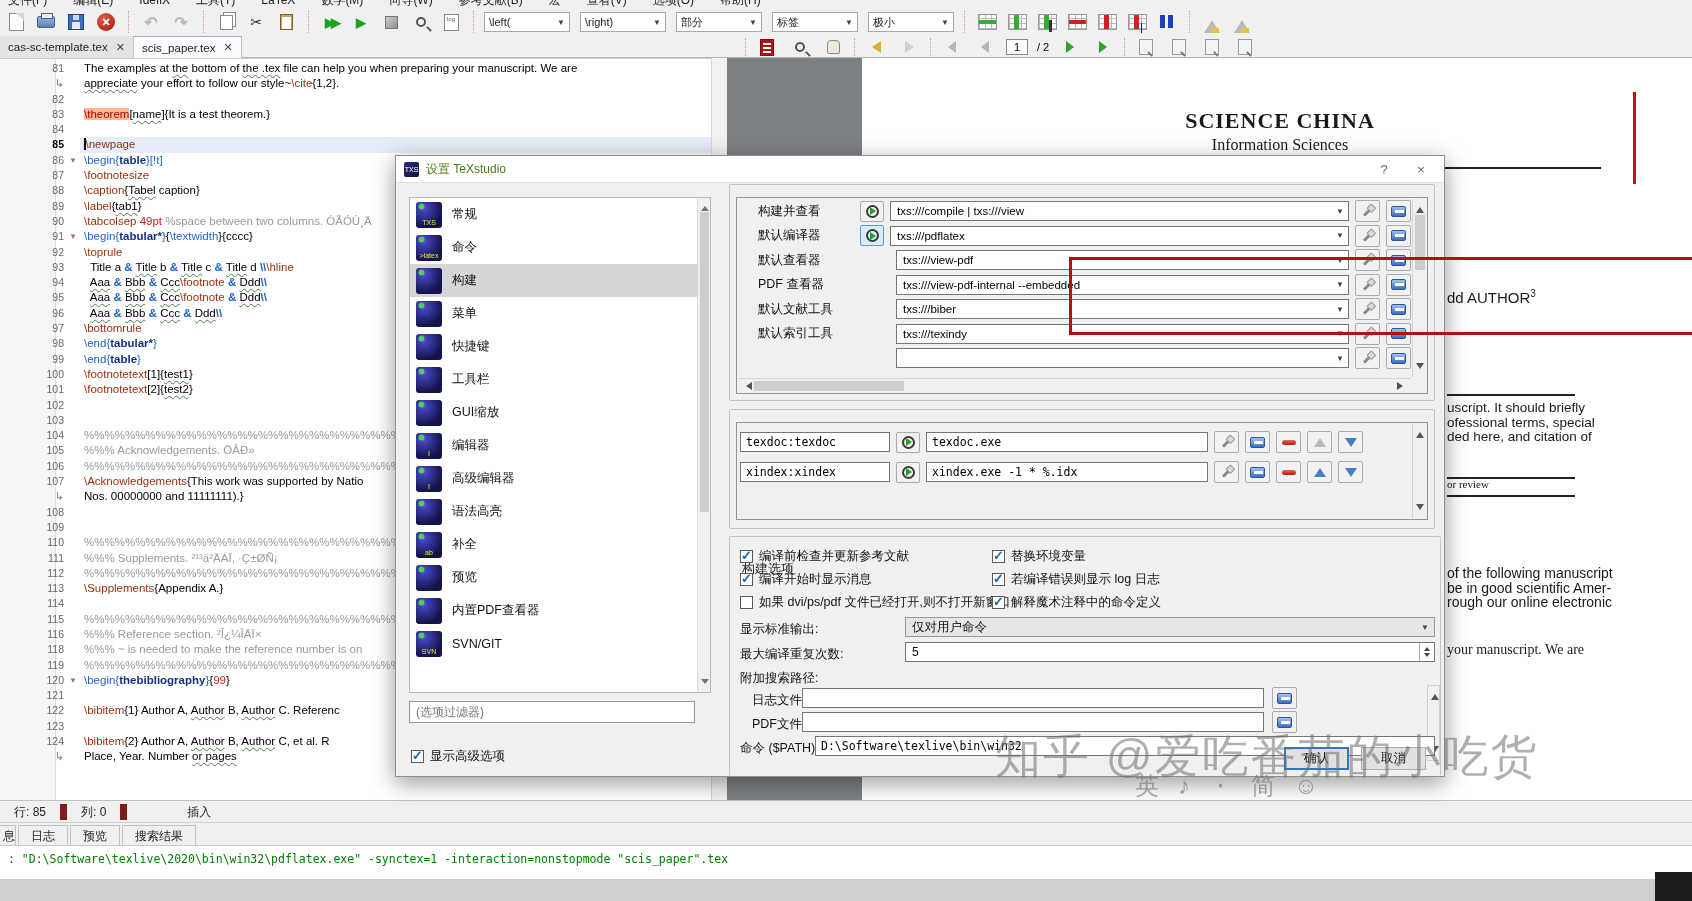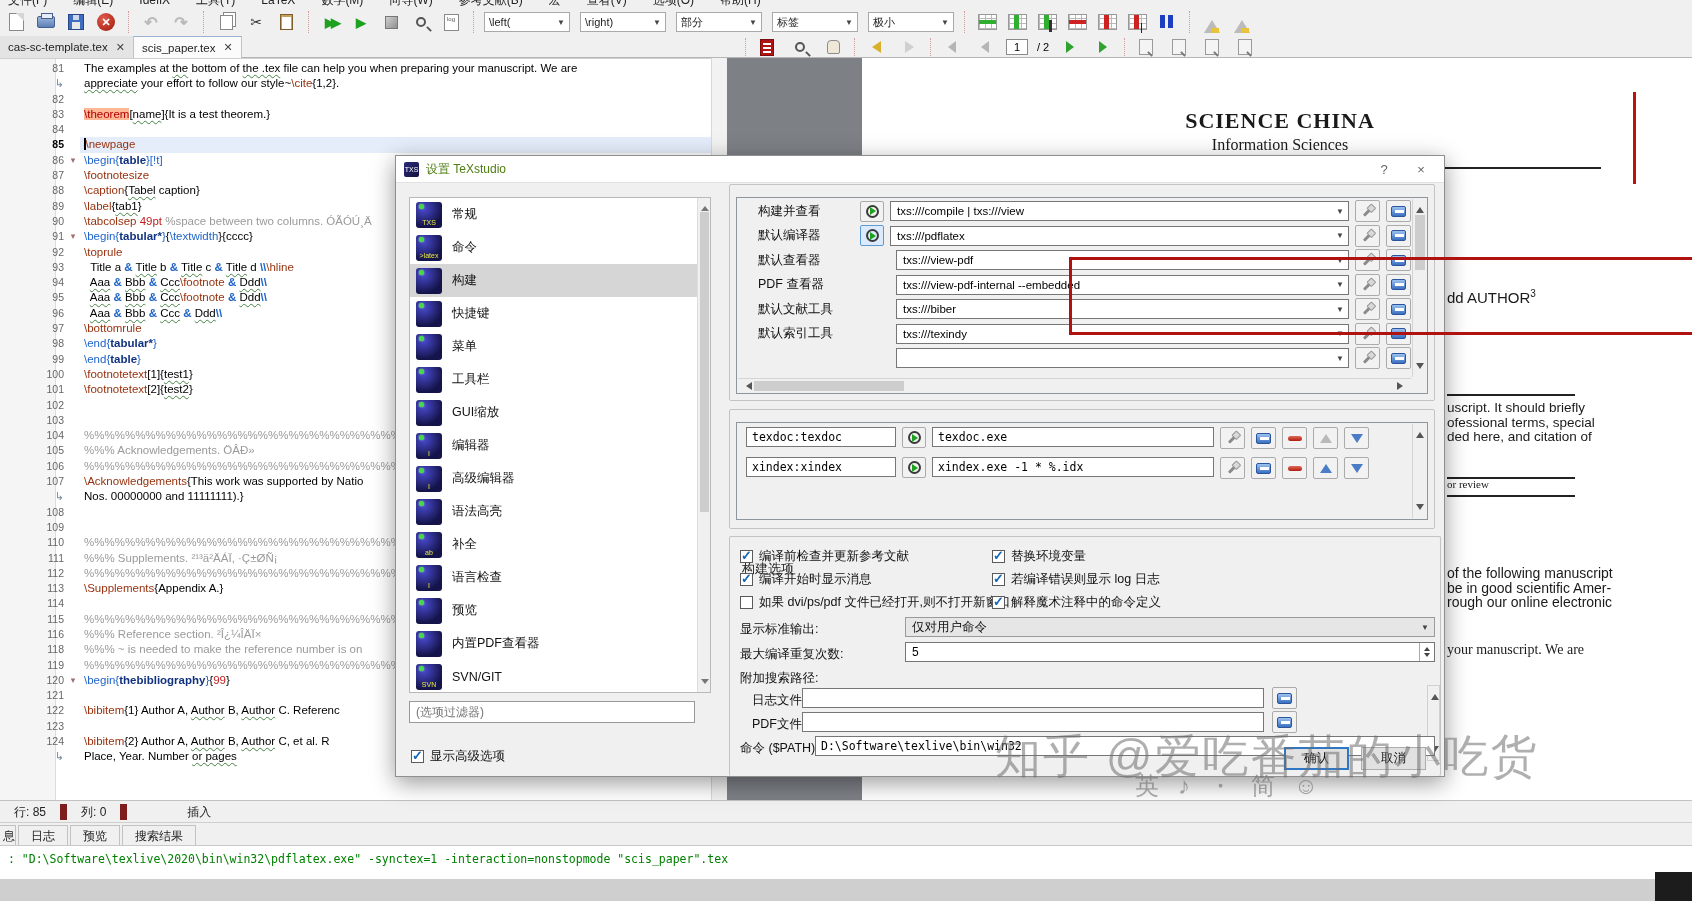--- a/index.html
+++ b/index.html
@@ -147,21 +147,21 @@
   .vscroll .vth{position:absolute;left:2px;top:16px;width:10px;height:55px;background:#cdcdcd;}
   .hscroll{position:absolute;left:1px;right:16px;bottom:1px;height:14px;background:#f0f0f0;border-top:1px solid #d5d5d5;}
   .hscroll .hth{position:absolute;left:16px;top:2px;width:150px;height:10px;background:#cdcdcd;}
   .harr{position:absolute;top:3px;width:0;height:0;border:4px solid transparent;}
   .harr.l{left:4px;border-right:6px solid #555;}
   .harr.r{right:4px;border-left:6px solid #555;}
   .varr{position:absolute;left:3px;width:0;height:0;border:4px solid transparent;}
   .varr.up{top:4px;border-bottom:6px solid #555;}
   .varr.dn{bottom:4px;border-top:6px solid #555;}
   .redrect{position:absolute;left:339px;top:72px;width:672px;height:78px;border:3px solid #b01212;z-index:5;pointer-events:none;}
-  .urow{display:flex;align-items:flex-start;height:30px;gap:6px;padding-left:8px;}
+  .urow{display:flex;align-items:center;height:30px;gap:6px;padding-left:2px;}
   .uinput{height:20px;border:1px solid #767676;background:#fff;font-family:"DejaVu Sans Mono",monospace;font-size:11.5px;padding:0 5px;}
   .cb{width:13px;height:13px;flex:none;border:1px solid #5a5a5a;background:#fff;position:relative;display:inline-block;vertical-align:-2px;}
   .cb.on:after{content:"✓";position:absolute;left:0px;top:-3px;color:#1466b8;font-size:13px;font-weight:bold;}
   .chkrow{display:flex;align-items:center;gap:6px;height:23px;font-size:12.5px;color:#111;}
   .brlabel{font-size:12.5px;color:#111;}
   .readcombo{height:20px;background:#e6e6e6;border:1px solid #9a9a9a;display:flex;align-items:center;padding-left:6px;font-size:12.5px;color:#111;}
   .readcombo .carr{margin-left:auto;margin-right:5px;font-size:8px;color:#444;}
   .spin{height:20px;background:#fff;border:1px solid #767676;display:flex;align-items:center;padding-left:6px;font-size:12px;position:relative;}
   .spin .sbs{position:absolute;right:0;top:0;width:15px;height:100%;border-left:1px solid #aaa;display:flex;flex-direction:column;}
   .spin .sbs i{flex:1;display:flex;align-items:center;justify-content:center;}
@@ -455,25 +455,25 @@
           <div class="sitem">
             <span class="stile">&gt;latex</span>
             <span>命令</span>
           </div>
           <div class="sitem sel">
             <span class="stile"></span>
             <span>构建</span>
           </div>
           <div class="sitem">
             <span class="stile"></span>
+            <span>菜单</span>
+          </div>
+          <div class="sitem">
+            <span class="stile"></span>
             <span>快捷键</span>
-          </div>
-          <div class="sitem">
-            <span class="stile"></span>
-            <span>菜单</span>
           </div>
           <div class="sitem">
             <span class="stile"></span>
             <span>工具栏</span>
           </div>
           <div class="sitem">
             <span class="stile"></span>
             <span>GUI缩放</span>
           </div>
           <div class="sitem">
@@ -484,24 +484,20 @@
             <span class="stile">I</span>
             <span>高级编辑器</span>
           </div>
           <div class="sitem">
             <span class="stile"></span>
             <span>语法高亮</span>
           </div>
           <div class="sitem">
             <span class="stile">ab</span>
             <span>补全</span>
-          </div>
-          <div class="sitem">
-            <span class="stile">I</span>
-            <span>语言检查</span>
           </div>
           <div class="sitem">
             <span class="stile"></span>
             <span>预览</span>
           </div>
           <div class="sitem">
             <span class="stile"></span>
             <span>内置PDF查看器</span>
           </div>
           <div class="sitem">

